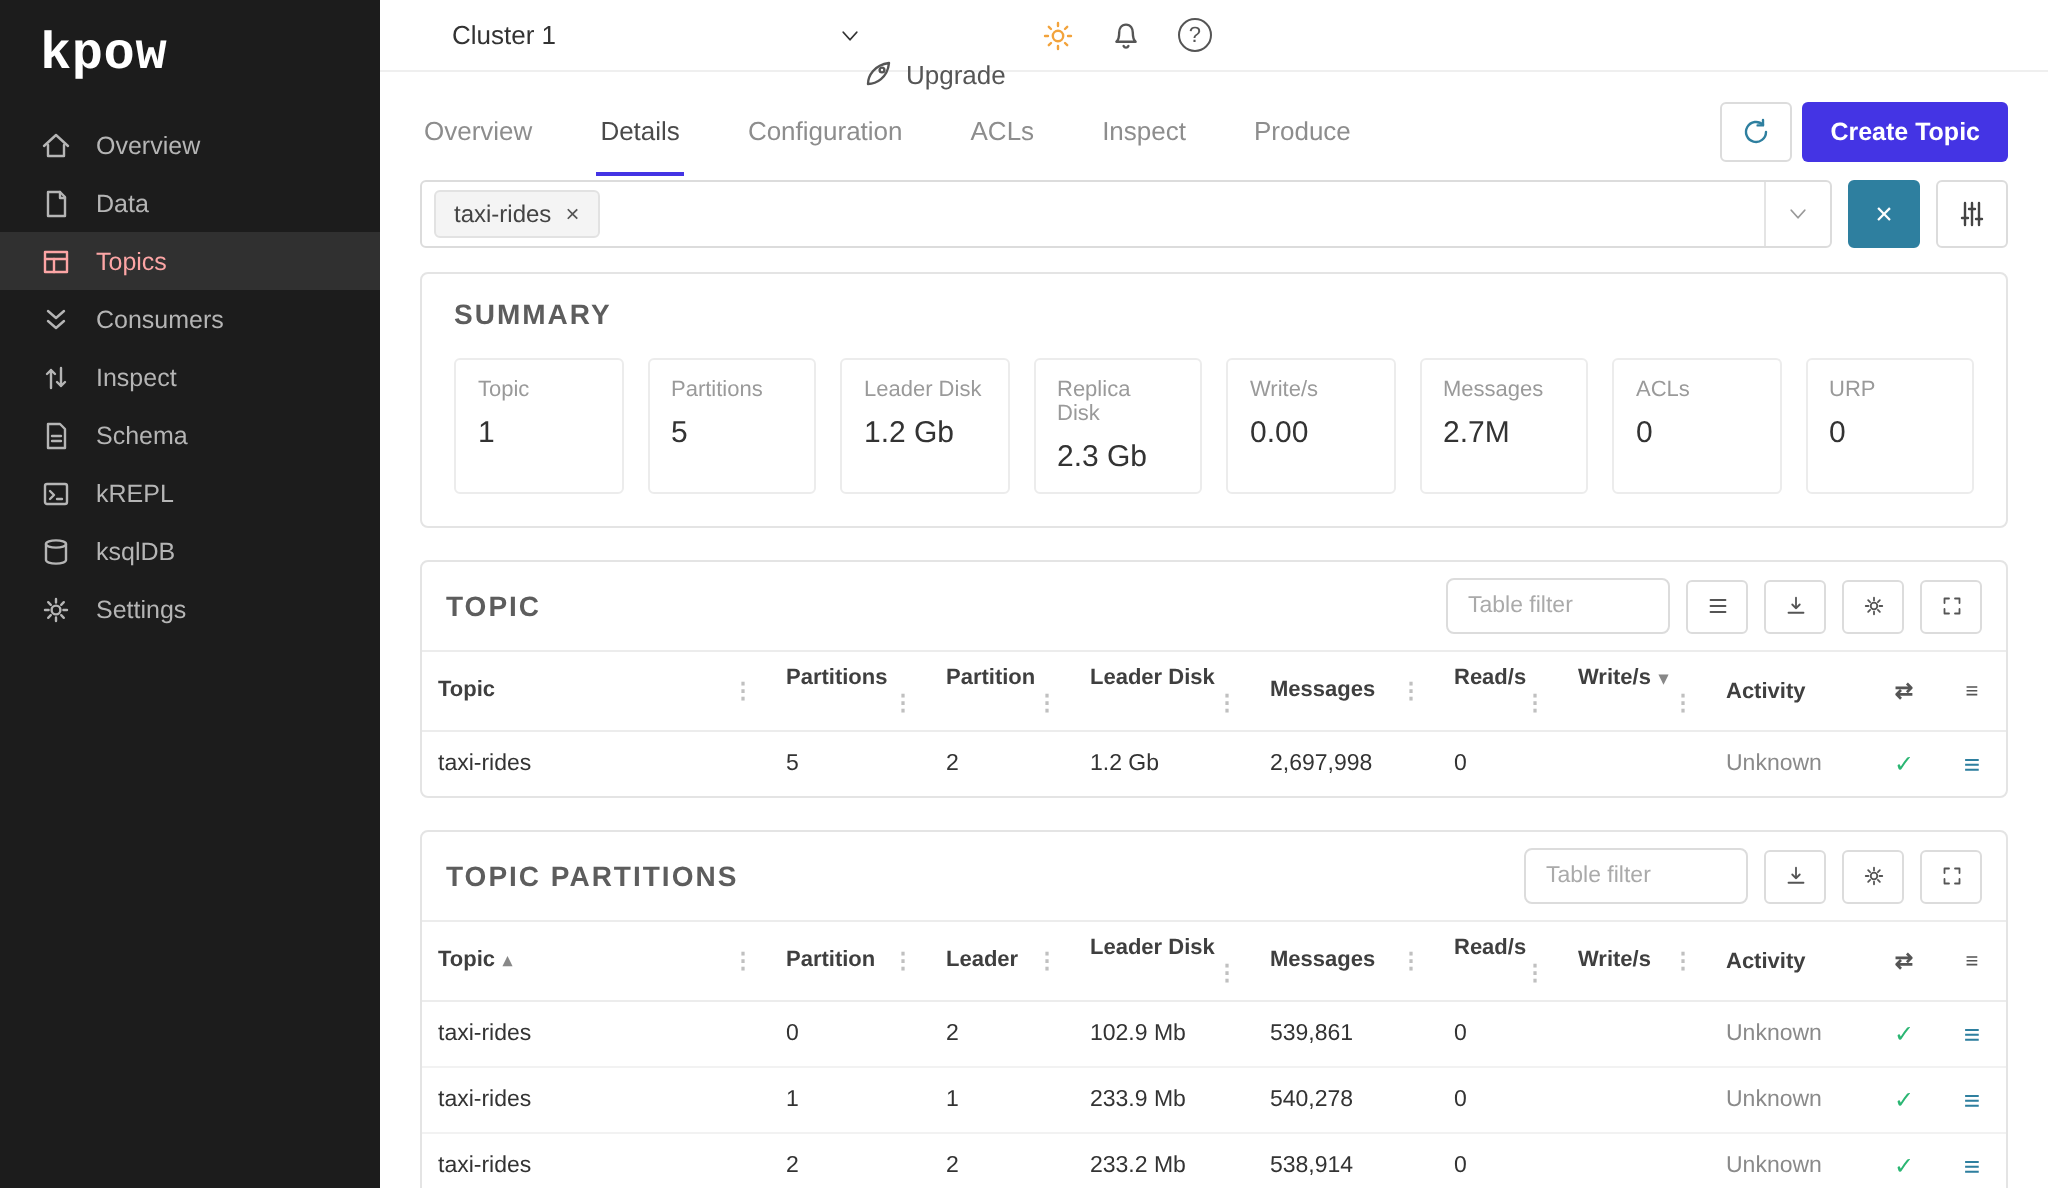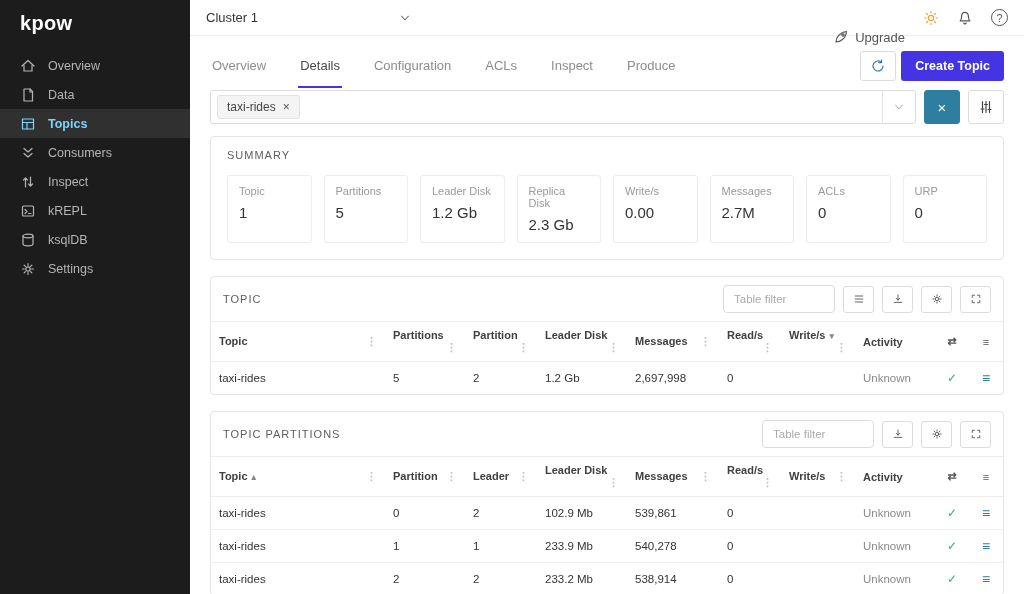--- a/index.html
+++ b/index.html
@@ -2,35 +2,35 @@
 <html><head>
 <meta charset="utf-8">
 <style>
   * { box-sizing: border-box; margin: 0; padding: 0; }
   html,body { width:1024px; height:594px; overflow:hidden; }
   body { font-family:"Liberation Sans", sans-serif; background:#fff; color:#333; }
   .app { display:flex; width:100%; height:100%; }
 
   
   .sidebar { width:190px; background:#1c1c1c; flex-shrink:0; }
-  .logo { color:#fff; font-weight:bold; font-size:20px; padding:12px 20px 16px; letter-spacing:.3px; }
+  .logo { color:#fff; font-weight:bold; font-size:26px; padding:12px 20px 16px; letter-spacing:.3px;font-family:Liberation Mono, monospace; }
   .nav-item { display:flex; align-items:center; gap:12px; height:29px; padding:0 20px; font-size:12.5px; color:#b5b5b5; cursor:pointer; }
-  .nav-item.active { background:#303030; color:#7dd3fc; font-weight:bold; }
+  .nav-item.active { background:#303030; color:#fca5a5; font-weight:normal; }
   .nico { width:16px; height:16px; display:inline-flex; }
 
   
   .ic { width:16px; height:16px; display:block; }
   .ic path, .ic rect, .ic circle, .ic ellipse, .ic line
     { fill:none; stroke:currentColor; stroke-width:1.2; stroke-linecap:round; stroke-linejoin:round; }
   .ic .fl { fill:currentColor; stroke:none; }
   .ic.sm { width:12px; height:12px; }
 
   
   .main { flex:1; display:flex; flex-direction:column; background:#fff; min-width:0; }
-  .topbar { height:36px; display:flex; align-items:center; justify-content:space-between; padding:0 16px; border-bottom:1px solid #efefef; flex-shrink:0; }
+  .topbar { height:36px; display:flex; align-items:center; justify-content:flex-start; padding:0 36px; border-bottom:1px solid #efefef; flex-shrink:0; }
   .cluster-select { display:flex; align-items:center; justify-content:space-between; width:205px; font-size:13px; color:#333; cursor:pointer; }
   .topbar-right { display:flex; align-items:center; gap:18px; }
   .upgrade { display:flex; align-items:center; gap:6px; font-size:13px; color:#555; cursor:pointer;margin-top:39px; }
   .tb-ic { color:#555; cursor:pointer; display:inline-flex; }
   .sun { color:#f2a33c; }
   .help-circle { width:17px; height:17px; border:1.3px solid #555; border-radius:50%; display:flex; align-items:center; justify-content:center; font-size:11px; color:#555; cursor:pointer; }
 
   .content { padding:8px 20px 0; flex:1; overflow:hidden; }
 
   
@@ -48,21 +48,21 @@
   .chip { display:flex; align-items:center; gap:7px; background:#f4f4f4; border:1px solid #e2e2e2; border-radius:3px; font-size:12px; color:#444; padding:4px 9px; cursor:default; }
   .chip-x { color:#555; cursor:pointer; font-size:12px; line-height:1; }
   .filter-caret { margin-left:auto; border-left:1px solid #e4e4e4; align-self:stretch; display:flex; align-items:center; padding:0 10px; color:#9a9a9a; cursor:pointer; }
   .sq-btn { width:36px; height:34px; border-radius:3px; display:flex; align-items:center; justify-content:center; cursor:pointer; }
   .sq-teal { background:#2e7f9f; border:1px solid #2e7f9f; color:#fff; font-size:15px; }
   .sq-outline { background:#fff; border:1px solid #dcdcdc; color:#444; }
 
   
   .card { border:1px solid #e4e4e4; border-radius:4px; margin-bottom:16px; background:#fff; }
   .card-pad { padding:12px 16px 16px; }
-  .card-title { font-size:11px; font-weight:normal; letter-spacing:1px; color:#5d5d5d; }
+  .card-title { font-size:14px; font-weight:bold; letter-spacing:1px; color:#5d5d5d; }
 
   .summary-grid { display:grid; grid-template-columns:repeat(8,1fr); gap:12px; margin-top:14px; }
   .stat { border:1px solid #ececec; border-radius:3px; padding:9px 11px; }
   .stat-label { font-size:11px; color:#9a9a9a; }
   .stat-value { font-size:15px; color:#333; margin-top:7px; }
 
   
   .tcard-head { display:flex; align-items:center; padding:8px 12px; gap:8px; }
   .tcard-head .card-title { margin-right:auto; }
   .tfilter { height:28px; width:112px; border:1px solid #dcdcdc; border-radius:4px; font-size:11.5px; padding:0 10px; color:#333; font-family:"Liberation Sans",sans-serif; outline:none; }
@@ -133,20 +133,30 @@
             <svg class="ic" viewBox="0 0 16 16">
               <path d="M5.5 13 V4 M3.5 6 L5.5 4 L7.5 6"></path>
               <path d="M10.5 3 V12 M8.5 10 L10.5 12 L12.5 10"></path>
             </svg>
           </span>
         <span>Inspect</span>
       </div>
       <div class="nav-item">
         <span class="nico">
             <svg class="ic" viewBox="0 0 16 16">
+              <path d="M4 2 H10 L12.5 4.5 V14 H4 Z"></path>
+              <path d="M6 8 H10.5"></path>
+              <path d="M6 10.5 H10.5"></path>
+            </svg>
+          </span>
+        <span>Schema</span>
+      </div>
+      <div class="nav-item">
+        <span class="nico">
+            <svg class="ic" viewBox="0 0 16 16">
               <rect x="2.5" y="3" width="11" height="10" rx="1"></rect>
               <path d="M5 6.5 L7 8.5 L5 10.5"></path>
               <path d="M8.5 10.5 H11"></path>
             </svg>
           </span>
         <span>kREPL</span>
       </div>
       <div class="nav-item">
         <span class="nico">
             <svg class="ic" viewBox="0 0 16 16">

